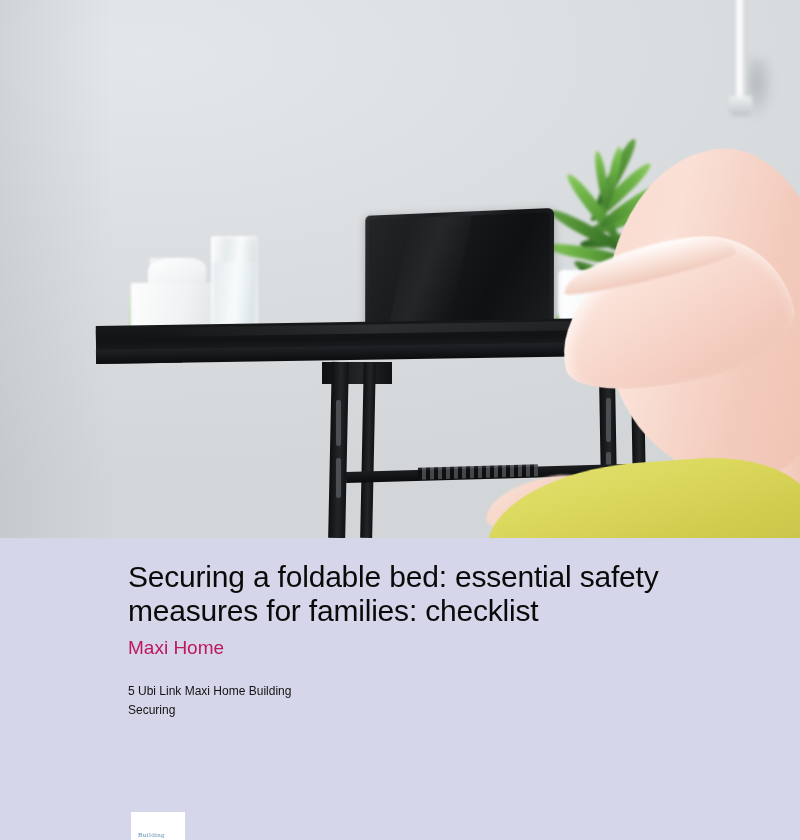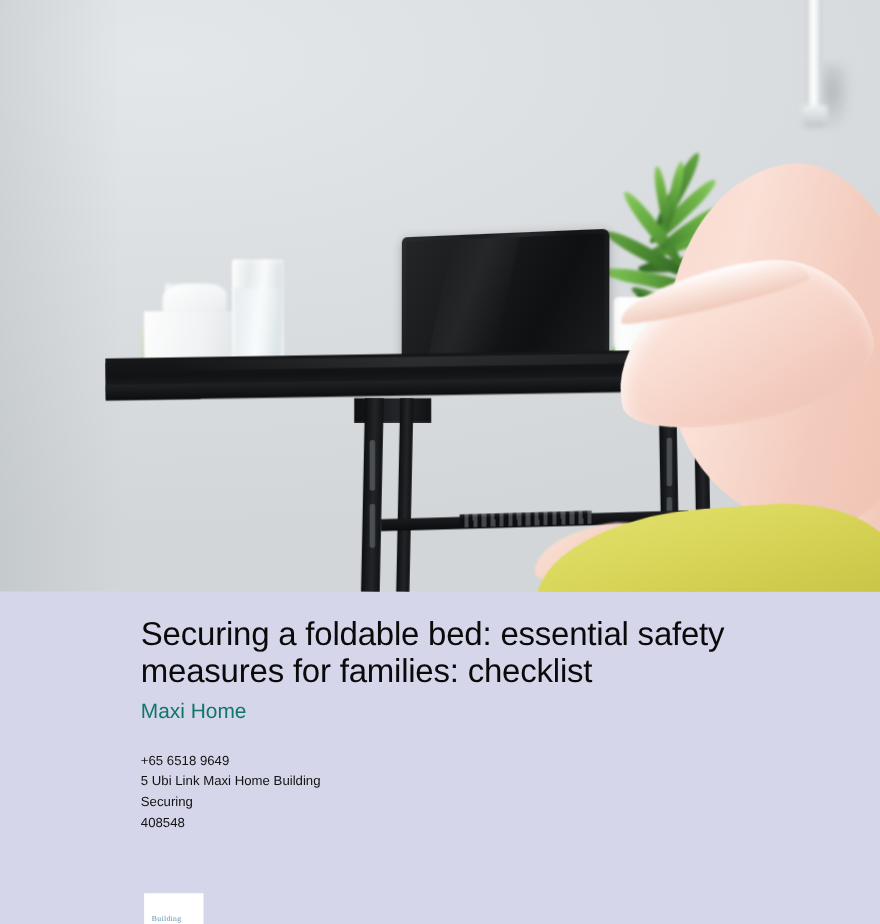--- a/index.html
+++ b/index.html
@@ -313,21 +313,21 @@
     color: #0a0a0a;
     letter-spacing: -0.2px;
     max-width: 575px;
   }
 
   .brand {
     margin: 8px 0 0 0;
     font-size: 19px;
     line-height: 24px;
     font-weight: 400;
-    color: #0f766e;
+    color: #be185d;
   }
 
   .contact { margin-top: 22px; }
   .contact-line {
     font-size: 12px;
     line-height: 19px;
     color: #121212;
   }
 
   .url {
@@ -439,24 +439,22 @@
     <div class="cushion"></div>
   </div>
 
   <div class="panel">
 
     <h1 class="title">Securing a foldable bed: essential safety measures for families: checklist</h1>
 
     <div class="brand">Maxi Home</div>
 
     <div class="contact">
-      <div class="contact-line">+65 6518 9649</div>
       <div class="contact-line">5 Ubi Link Maxi Home Building</div>
       <div class="contact-line">Securing</div>
-      <div class="contact-line">408548</div>
     </div>
 
 
     <div class="logo-card">
       <span class="logo-text">Building</span>
     </div>
   </div>
 
 </div>
 

